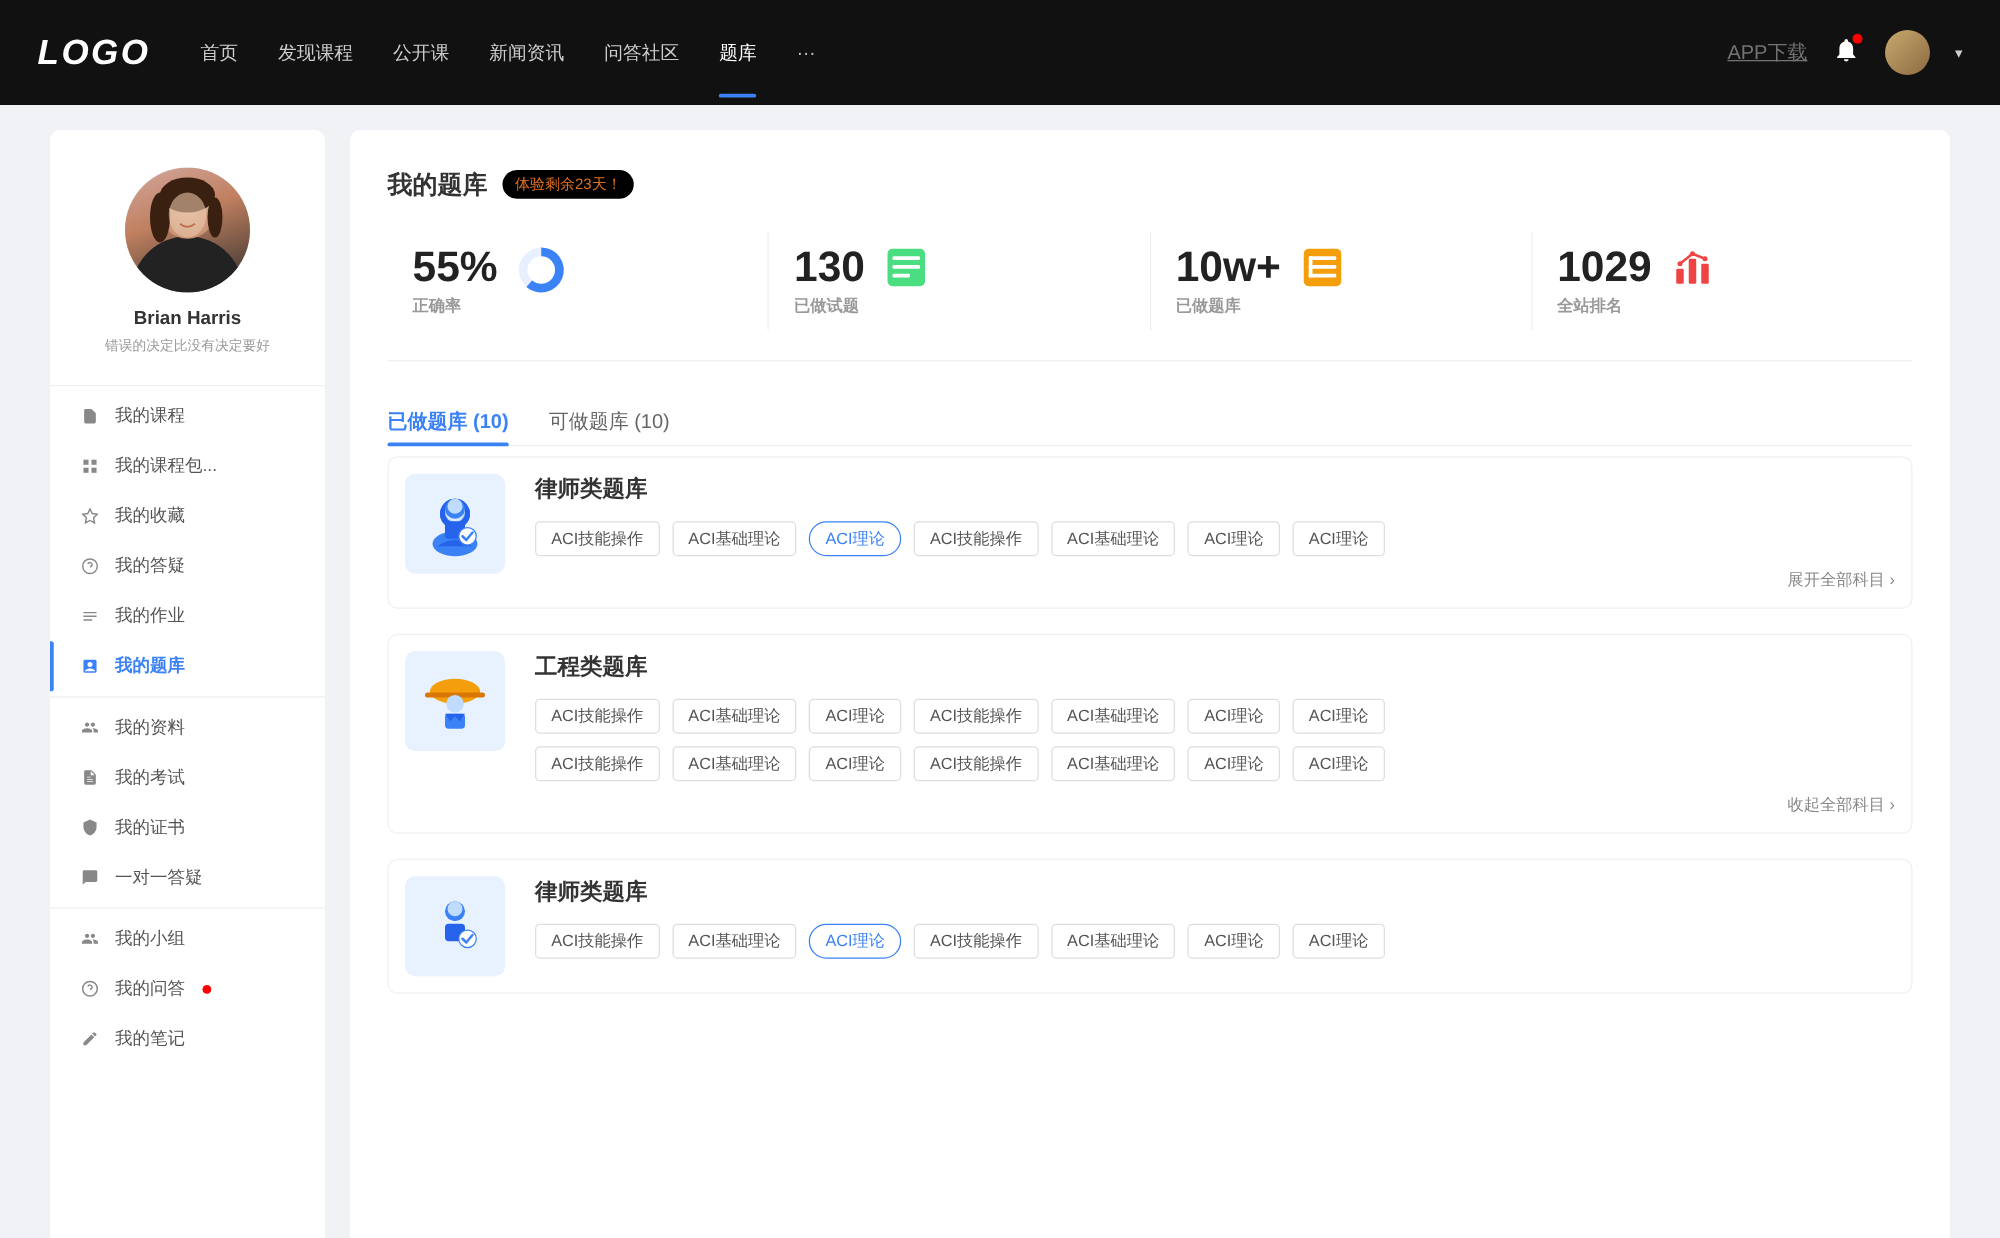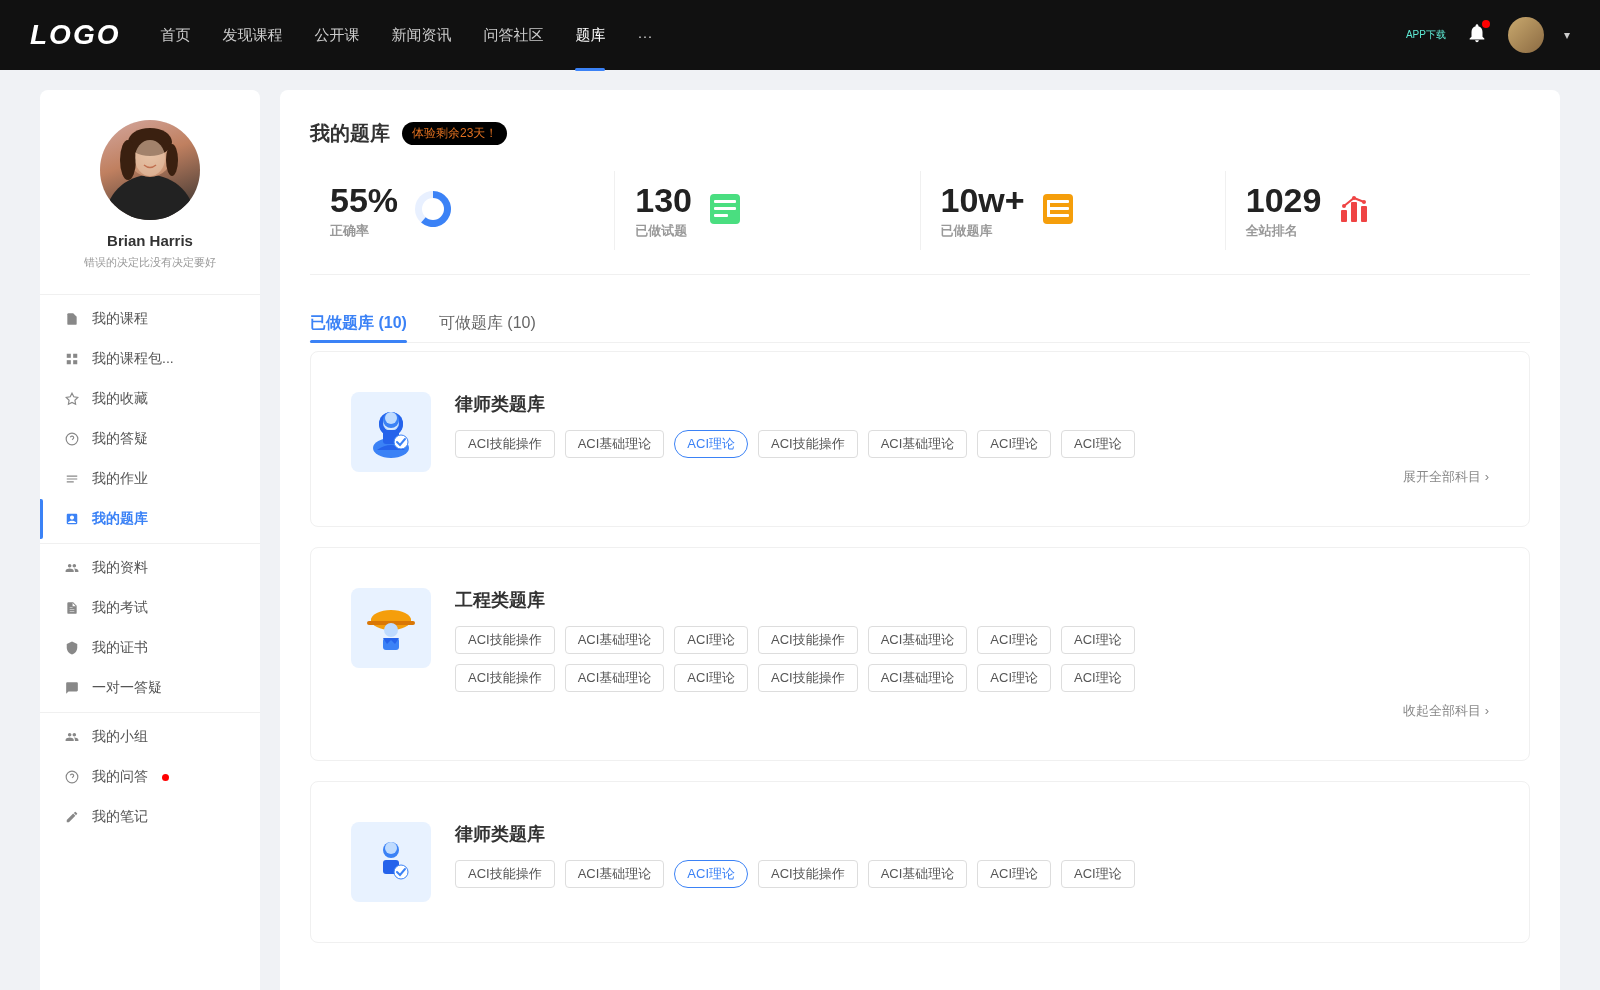--- a/index.html
+++ b/index.html
@@ -1,21 +1,21 @@
 <!DOCTYPE html>
 <html><head>
   <meta charset="utf-8">
   <style>
     * { box-sizing: border-box; margin: 0; padding: 0; }
     body { font-family: "PingFang SC", "Microsoft YaHei", sans-serif; background: #f0f2f5; min-height: 990px; }
 
     
     .navbar {
       background: #111;
-      height: 70px;
+      height: 84px;
       display: flex;
       align-items: center;
       padding: 0 30px;
       position: relative;
       z-index: 10;
     }
     .navbar-logo {
       color: white;
       font-size: 28px;
       font-weight: bold;
@@ -50,23 +50,24 @@
       background: #3b82f6;
       border-radius: 2px;
     }
     .navbar-right {
       display: flex;
       align-items: center;
       gap: 20px;
       color: white;
     }
     .app-download {
-      color: #5eead4;
-      font-size: 10px;
+      color: #737373;
+      font-size: 16px;
       cursor: pointer;
+      text-decoration: underline;
     }
     .notif-icon {
       position: relative;
       cursor: pointer;
     }
     .notif-dot {
       position: absolute;
       top: -2px;
       right: -2px;
       width: 8px;
@@ -223,21 +224,21 @@
     .stats-row {
       display: flex;
       gap: 0;
       margin-bottom: 30px;
       border-bottom: 1px solid #f0f0f0;
       padding-bottom: 24px;
     }
     .stat-card {
       flex: 1;
       display: flex;
-      align-items: center;
+      align-items: flex-start;
       gap: 14px;
       padding: 10px 20px;
       border-right: 1px solid #f0f0f0;
     }
     .stat-card:last-child { border-right: none; }
     .stat-text { display: flex; flex-direction: column; }
     .stat-value {
       font-size: 34px;
       font-weight: bold;
       color: #222;
@@ -275,21 +276,21 @@
       right: 0;
       height: 3px;
       background: #3b82f6;
       border-radius: 2px;
     }
 
     
     .qbank-card {
       border: 1px solid #f0f0f0;
       border-radius: 8px;
-      padding: 40px;
+      padding: 13px;
       margin-bottom: 20px;
       display: flex;
       align-items: flex-start;
       gap: 24px;
     }
     .qbank-icon-wrap {
       width: 80px;
       height: 80px;
       background: #e8f2ff;
       border-radius: 8px;

